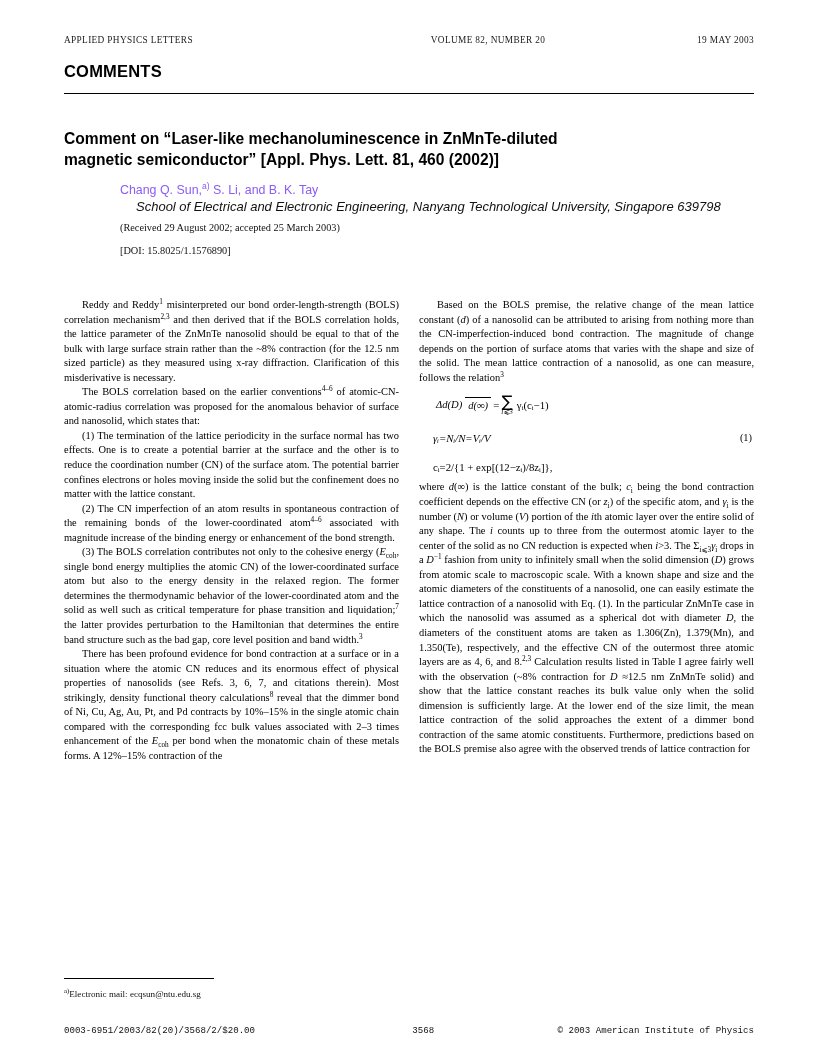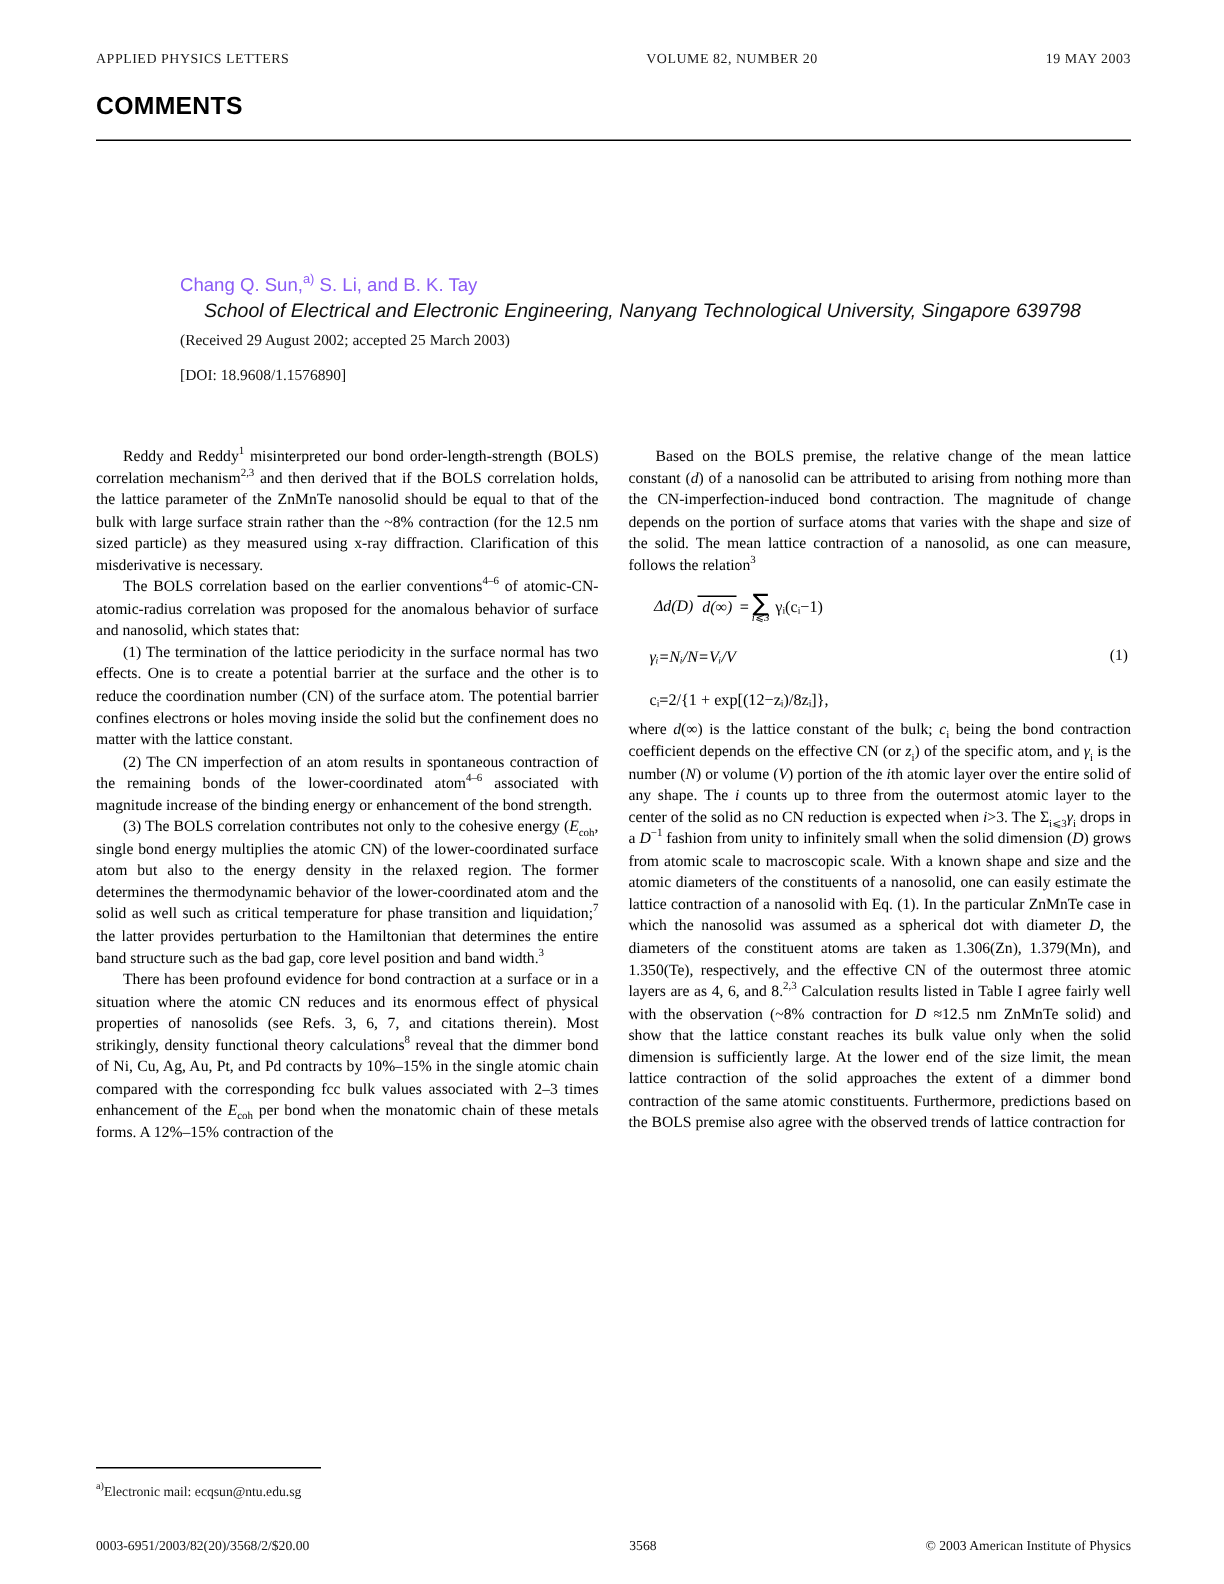--- a/index.html
+++ b/index.html
@@ -211,21 +211,21 @@
 
   
   .footer {
     position: absolute;
     left: 64px;
     top: 1025px;
     width: 690px;
     display: flex;
     justify-content: space-between;
     align-items: baseline;
-    font-family: Liberation Serif, serif;
+    font-family: Liberation Mono, monospace;
     font-size: 9.1px;
     color: #111;
   }
   .footer .ft-mid { margin-left: 34px; }
   .footer .ft-right { text-align: right; }
 </style>
 </head>
 <body>
 
 <div class="page">
@@ -233,29 +233,31 @@
   <div class="runhead">
     <span class="rh-left">APPLIED PHYSICS LETTERS</span>
     <span class="rh-mid">VOLUME 82, NUMBER 20</span>
     <span class="rh-right">19 MAY 2003</span>
   </div>
 
   <div class="section-head">COMMENTS</div>
   <div class="rule"></div>
 
   <div class="title">
+    <div>Comment on “Laser-like mechanoluminescence in ZnMnTe-diluted</div>
+    <div>magnetic semiconductor” [Appl. Phys. Lett. 81, 460 (2002)]</div>
   </div>
 
   <div class="authors">
     <span>Chang Q. Sun,</span><sup>a)</sup><span> S. Li, and B. K. Tay</span>
   </div>
 
   <div class="affil">School of Electrical and Electronic Engineering, Nanyang Technological University, Singapore 639798</div>
   <div class="received">(Received 29 August 2002; accepted 25 March 2003)</div>
-  <div class="doi">[DOI: 18.9608/1.1576890]</div>
+  <div class="doi">[DOI: 15.8025/1.1576890]</div>
 
   <div class="col col-left" id="col-left">
       <p><span>Reddy and Reddy</span><sup>1</sup><span> misinterpreted our bond order-length-strength (BOLS) correlation mechanism</span><sup>2,3</sup><span> and then derived that if the BOLS correlation holds, the lattice parameter of the ZnMnTe nanosolid should be equal to that of the bulk with large surface strain rather than the ~8% contraction (for the 12.5 nm sized particle) as they measured using x-ray diffraction. Clarification of this misderivative is necessary.</span></p>
       <p><span>The BOLS correlation based on the earlier conventions</span><sup>4–6</sup><span> of atomic-CN-atomic-radius correlation was proposed for the anomalous behavior of surface and nanosolid, which states that:</span></p>
       <p><span>(1) The termination of the lattice periodicity in the surface normal has two effects. One is to create a potential barrier at the surface and the other is to reduce the coordination number (CN) of the surface atom. The potential barrier confines electrons or holes moving inside the solid but the confinement does no matter with the lattice constant.</span></p>
       <p><span>(2) The CN imperfection of an atom results in spontaneous contraction of the remaining bonds of the lower-coordinated atom</span><sup>4–6</sup><span> associated with magnitude increase of the binding energy or enhancement of the bond strength.</span></p>
       <p><span>(3) The BOLS correlation contributes not only to the cohesive energy (</span><i>E</i><sub>coh</sub><span>, single bond energy multiplies the atomic CN) of the lower-coordinated surface atom but also to the energy density in the relaxed region. The former determines the thermodynamic behavior of the lower-coordinated atom and the solid as well such as critical temperature for phase transition and liquidation;</span><sup>7</sup><span> the latter provides perturbation to the Hamiltonian that determines the entire band structure such as the bad gap, core level position and band width.</span><sup>3</sup></p>
       <p><span>There has been profound evidence for bond contraction at a surface or in a situation where the atomic CN reduces and its enormous effect of physical properties of nanosolids (see Refs. 3, 6, 7, and citations therein). Most strikingly, density functional theory calculations</span><sup>8</sup><span> reveal that the dimmer bond of Ni, Cu, Ag, Au, Pt, and Pd contracts by 10%–15% in the single atomic chain compared with the corresponding fcc bulk values associated with 2–3 times enhancement of the </span><i>E</i><sub>coh</sub><span> per bond when the monatomic chain of these metals forms. A 12%–15% contraction of the</span></p>
     </div>
 

